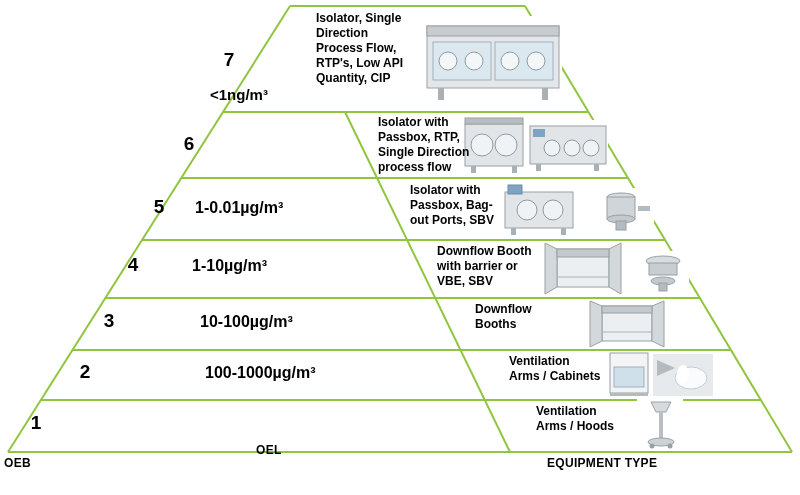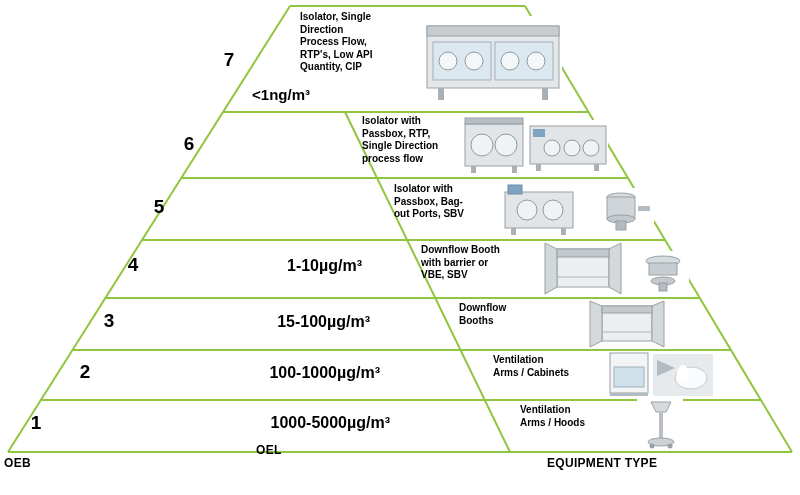--- a/index.html
+++ b/index.html
@@ -1,24 +1,24 @@
 <!DOCTYPE html>
 <html><head>
 <meta charset="utf-8">
 <style>
   html,body{margin:0;padding:0;background:#fff;}
   .stage{position:relative;width:800px;height:495px;background:#fff;overflow:hidden;
          font-family:"Liberation Sans",sans-serif;}
   .lines{position:absolute;left:0;top:0;}
   .t{position:absolute;font-weight:bold;color:#000;}
   .num{font-size:19px;width:26px;text-align:center;}
-  .oel{text-align:right;font-size:16px;}
+  .oel{text-align:left;font-size:16px;}
   .oel.small{font-size:15px;}
   .oel.big{font-size:17px;}
-  .eq{font-size:10px;line-height:1.25;white-space:pre-line;}
+  .eq{font-size:12px;line-height:1.25;white-space:pre-line;margin-left:16px;}
   .photo{position:absolute;background:#fff;}
   .photo svg{display:block;width:100%;height:100%;}
   .foot{font-size:12px;letter-spacing:.3px;}
 </style>
 </head>
 <body>
 
 <div class="stage">
 
   <svg class="lines" width="800" height="495" viewBox="0 0 800 495">
@@ -154,24 +154,24 @@
 
   <div class="t num" style="left:216px;top:49px">7</div>
   <div class="t num" style="left:176px;top:133px">6</div>
   <div class="t num" style="left:146px;top:196px">5</div>
   <div class="t num" style="left:120px;top:254px">4</div>
   <div class="t num" style="left:96px;top:310px">3</div>
   <div class="t num" style="left:72px;top:361px">2</div>
   <div class="t num" style="left:23px;top:412px">1</div>
 
   <div class="t oel small" style="left:210px;top:86px;width:100px">&lt;1ng/m³</div>
+  <div class="t oel" style="left:195px;top:199px;width:170px">1-0.01µg/m³</div>
   <div class="t oel" style="left:192px;top:257px;width:170px">1-10µg/m³</div>
-  <div class="t oel" style="left:200px;top:313px;width:170px">15-100µg/m³</div>
+  <div class="t oel" style="left:200px;top:313px;width:170px">10-100µg/m³</div>
   <div class="t oel" style="left:205px;top:364px;width:175px">100-1000µg/m³</div>
-  <div class="t oel" style="left:210px;top:414px;width:180px">1000-5000µg/m³</div>
 
   <div class="t eq" style="left:300px;top:11px;width:135px">Isolator, Single
 Direction
 Process Flow,
 RTP's, Low API
 Quantity, CIP</div>
   <div class="t eq" style="left:362px;top:115px;width:105px">Isolator with
 Passbox, RTP,
 Single Direction
 process flow</div>

